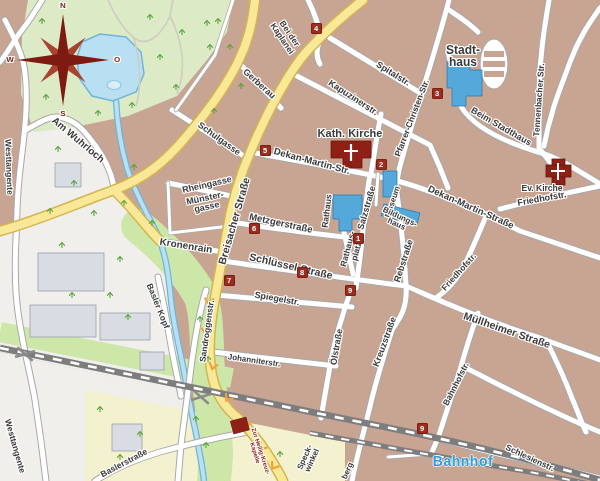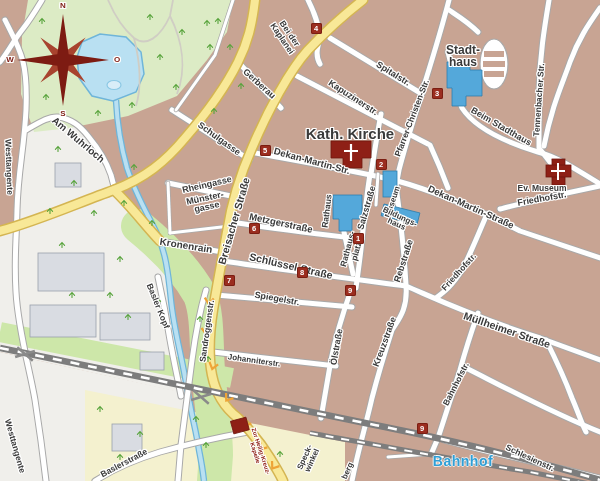--- a/index.html
+++ b/index.html
@@ -310,22 +310,22 @@
     <div class="lbl street" style="left: 542px; top: 199px; font-size: 9px; transform: translate(-50%, -50%) rotate(-10deg);">Friedhofstr.</div>
     <div class="lbl street" style="left: 501px; top: 127px; font-size: 9px; transform: translate(-50%, -50%) rotate(30deg);">Beim Stadthaus</div>
     <div class="lbl street" style="left: 539px; top: 100px; font-size: 8.5px; transform: translate(-50%, -50%) rotate(-86deg);">Tennenbacher Str.</div>
     <div class="lbl street" style="left: 207px; top: 185px; font-size: 9px; transform: translate(-50%, -50%) rotate(-13deg);">Rheingasse</div>
     <div class="lbl street" style="left: 206px; top: 203px; font-size: 9px; transform: translate(-50%, -50%) rotate(-12deg);">Münster-
 gasse</div>
     <div class="lbl street" style="left: 124px; top: 463px; font-size: 8.5px; transform: translate(-50%, -50%) rotate(-28deg);">Baslerstraße</div>
     <div class="lbl street" style="left: 309px; top: 459px; font-size: 8px; transform: translate(-50%, -50%) rotate(-66deg);">Speck-
 winkel</div>
     <div class="lbl street" style="left: 348px; top: 471px; font-size: 8px; transform: translate(-50%, -50%) rotate(-66deg);">berg</div>
-    <div class="lbl poi" style="left: 350px; top: 134px; font-size: 15px; transform: translate(-50%, -50%) rotate(0deg);">Kath. Kirche</div>
-    <div class="lbl poi" style="left: 542px; top: 188px; font-size: 8.5px; transform: translate(-50%, -50%) rotate(0deg);">Ev. Museum</div>
+    <div class="lbl poi" style="left: 350px; top: 134px; font-size: 11px; transform: translate(-50%, -50%) rotate(0deg);">Kath. Kirche</div>
+    <div class="lbl poi" style="left: 542px; top: 188px; font-size: 8.5px; transform: translate(-50%, -50%) rotate(0deg);">Ev. Kirche</div>
     <div class="lbl poi" style="left: 463px; top: 56px; font-size: 12px; transform: translate(-50%, -50%) rotate(0deg);">Stadt-
 haus</div>
     <div class="lbl poi" style="left: 327px; top: 211px; font-size: 8.5px; transform: translate(-50%, -50%) rotate(-83deg);">Rathaus</div>
     <div class="lbl poi" style="left: 352px; top: 250px; font-size: 8.5px; transform: translate(-50%, -50%) rotate(-75deg);">Rathaus-
 platz</div>
     <div class="lbl poi" style="left: 393px; top: 202px; font-size: 8px; transform: translate(-50%, -50%) rotate(-72deg);">Museum</div>
     <div class="lbl poi" style="left: 398px; top: 221px; font-size: 8px; transform: translate(-50%, -50%) rotate(25deg);">Bildungs-
 haus</div>
     <div class="lbl poi-red" style="left: 258px; top: 452px; font-size: 6px; transform: translate(-50%, -50%) rotate(72deg);">Zur Heilig-Kreuz-
 Kapelle</div>

